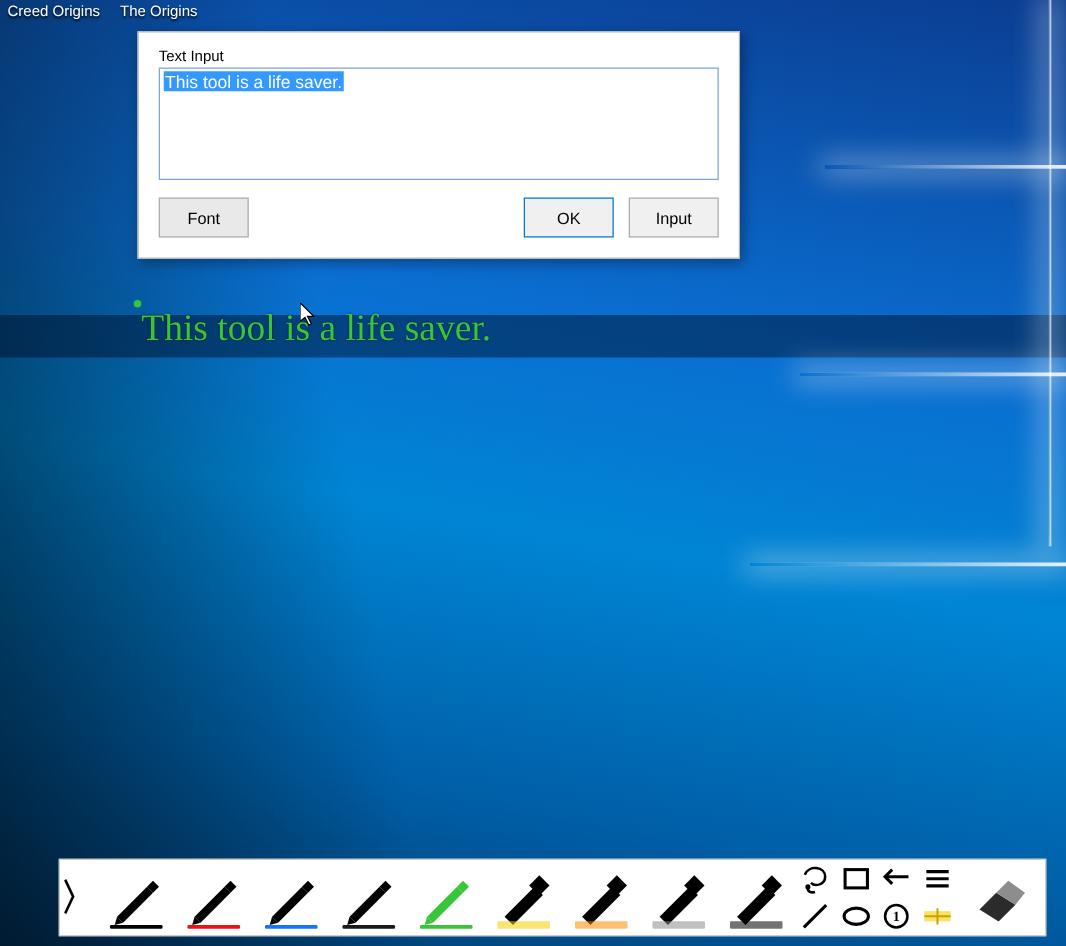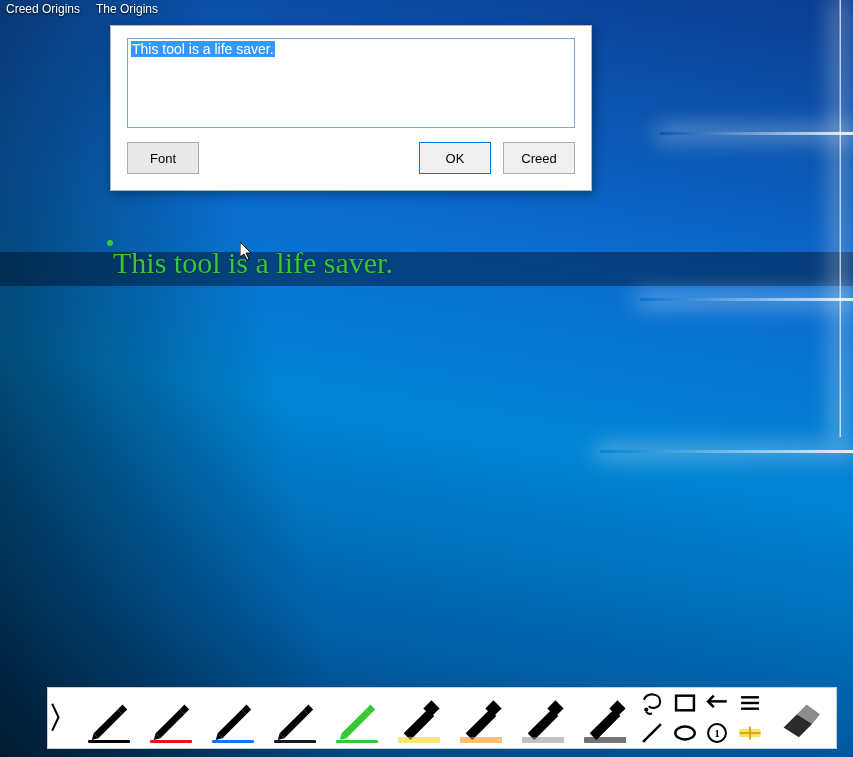--- a/index.html
+++ b/index.html
@@ -85,30 +85,31 @@
 
   <div id="annotation-dot"></div>
   <div id="annotation">This tool is a life saver.</div>
 
   <svg id="cursor" width="14" height="20">
     <polygon points="0,0 0,15 4,12 7,18 9,17 6,11 11,11" fill="#fff" stroke="#000" stroke-width="1"></polygon>
   </svg>
 
   <div id="dialog">
     <div id="dlg-body">
+      <div id="lbl-textinput">Text Input</div>
 
       <div id="text-area" contenteditable="true" style="">
         <span class="sel-fake">This tool is a life saver.</span>
       </div>
       <div id="btn-row">
         <div class="dlg-btn" id="font-btn">Font</div>
         <div class="spacer"></div>
         <div class="dlg-btn" id="ok-btn">OK</div>
         <div class="gap"></div>
-        <div class="dlg-btn" id="cancel-btn">Creed</div>
+        <div class="dlg-btn" id="cancel-btn">Input</div>
       </div>
     </div>
   </div>
 
   <div id="toolbar">
     <div class="tb-cell" id="tb-expand">
       <span style="font-size:30px;font-weight:bold;">〉</span>
     </div>
 
     <div id="pens" style="display:flex;">

